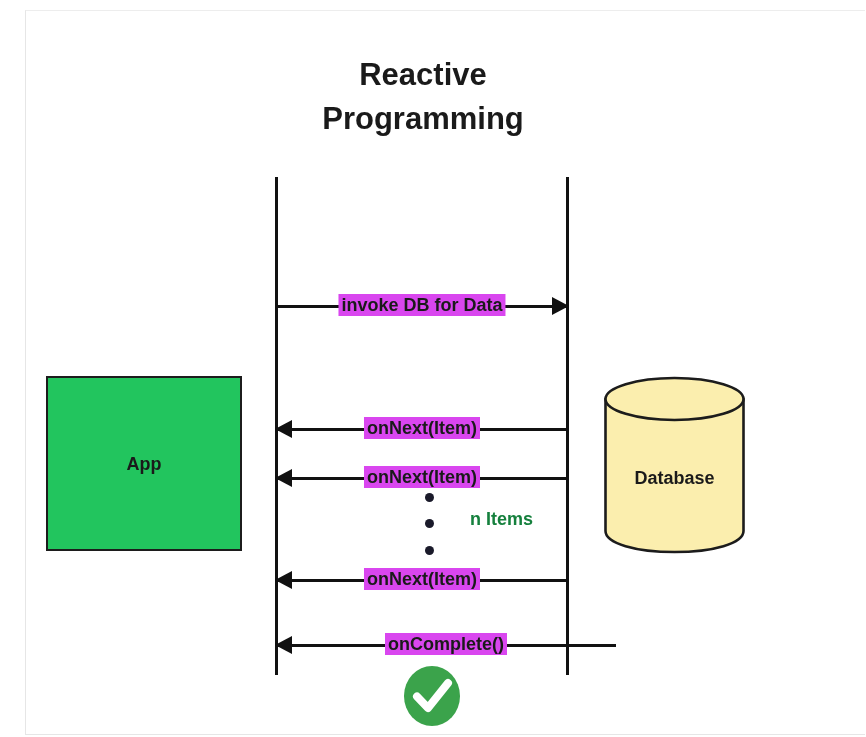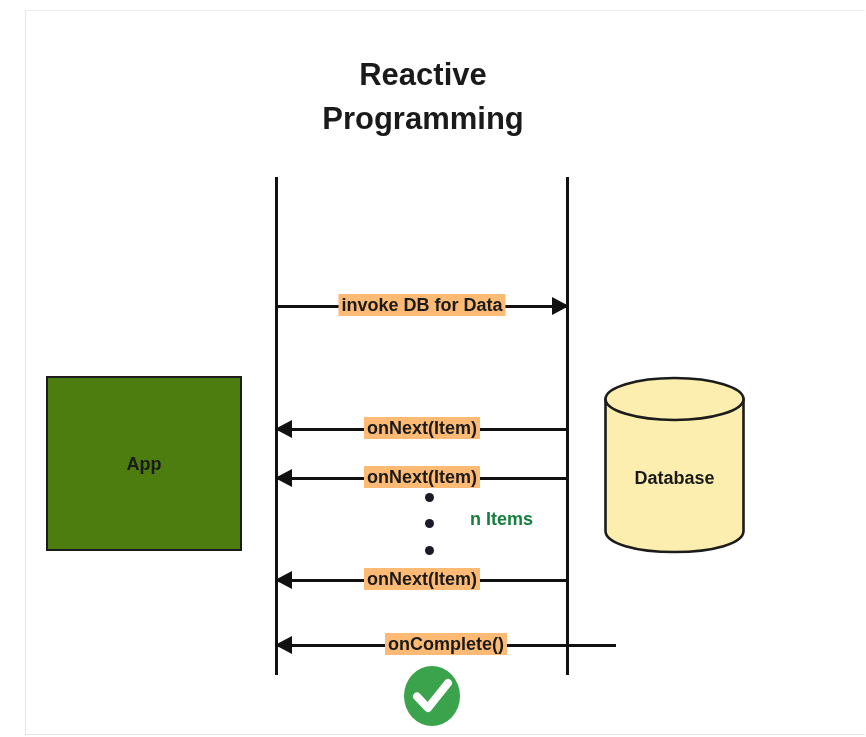--- a/index.html
+++ b/index.html
@@ -78,35 +78,35 @@
   }
   .msg.to-left .head {
     left: -1px;
     border-right: 17px solid #111111;
   }
   .msg .label {
     position: absolute;
     top: -2px;
     left: 50%;
     transform: translateX(-50%);
-    background: #fdba74;
+    background: #d946ef;
     padding: 0 3px;
     font-size: 18px;
     line-height: 22px;
     color: #1a1a1a;
     white-space: nowrap;
   }
 
   #app-box {
     position: absolute;
     left: 46px;
     top: 359px;
     width: 196px;
     height: 175px;
-    background: #4d7c0f;
+    background: #22c55e;
     border: 2.5px solid #1c1c1c;
     box-sizing: border-box;
   }
   #app-box .box-label {
     position: absolute;
     left: 0;
     right: 0;
     top: 50%;
     transform: translateY(-50%);
     text-align: center;

